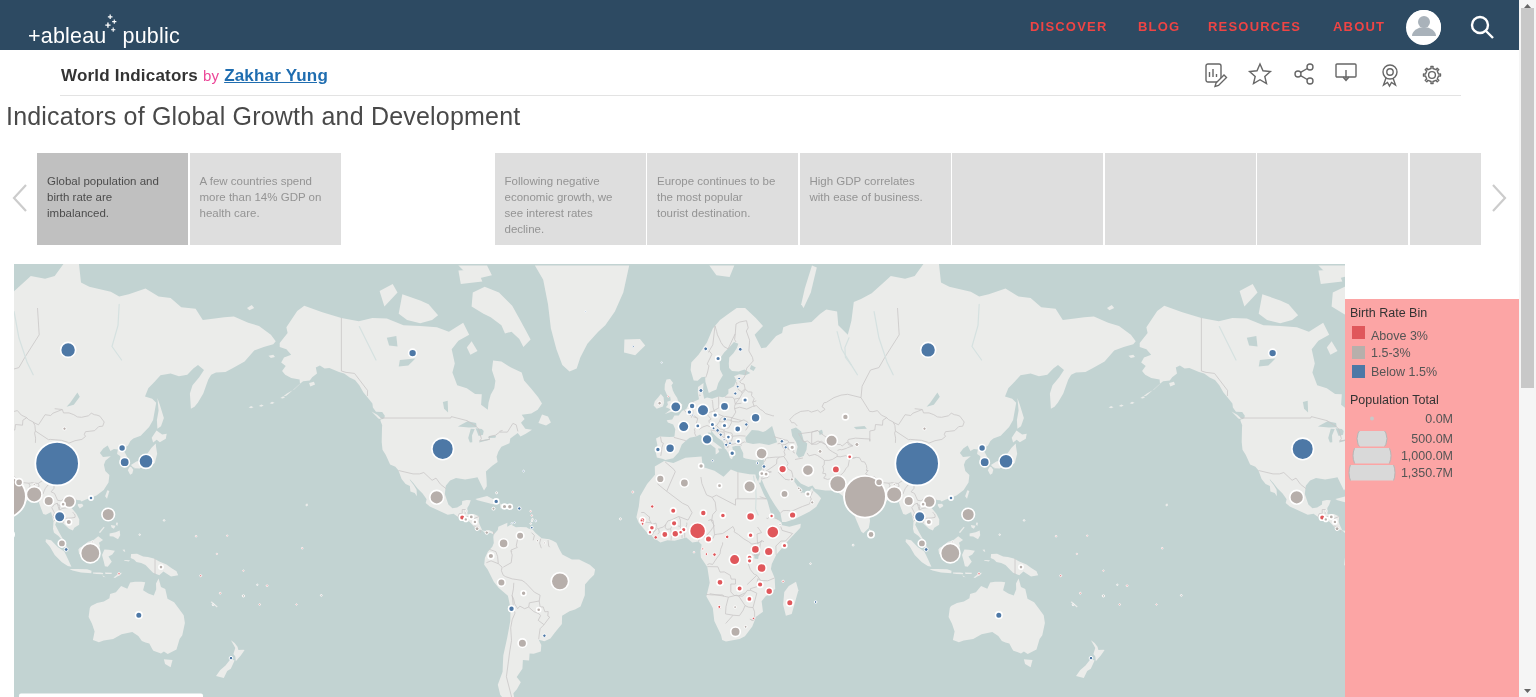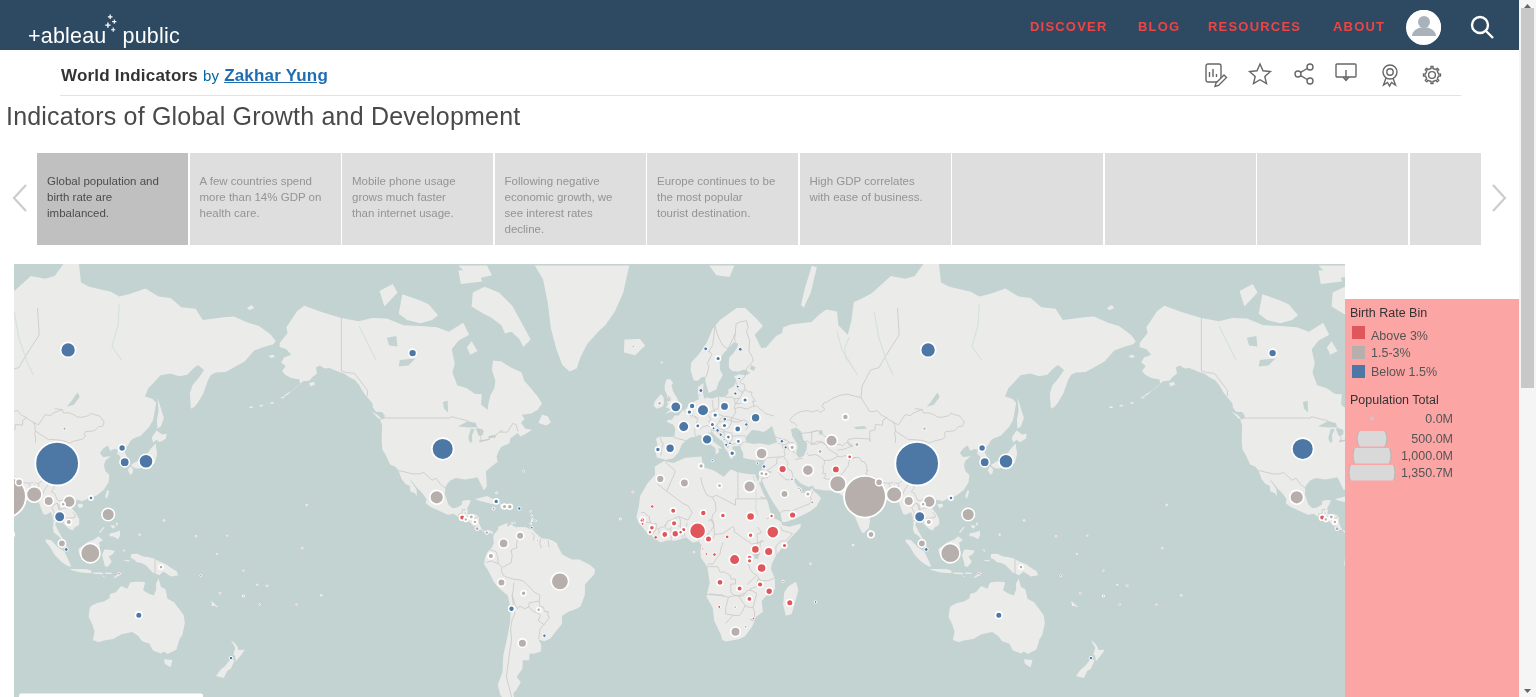--- a/index.html
+++ b/index.html
@@ -3,21 +3,21 @@
 * { margin:0; padding:0; box-sizing:border-box; }
 html,body { width:1536px; height:697px; overflow:hidden; background:#fff;
   font-family:"Liberation Sans", sans-serif; }
 .navbar { position:absolute; left:0; top:0; width:1519px; height:50px; background:#2d4a62; }
 .logo { position:absolute; left:28px; top:16px; color:#fff; font-size:21.5px; letter-spacing:0.2px;margin-top:8px; }
 .navlink { position:absolute; top:19px; color:#ef4444; font-size:13px; font-weight:bold; letter-spacing:1.2px; }
 .avatar { position:absolute; left:1406px; top:10px; width:35px; height:35px; border-radius:50%; background:#fff; }
 .metabar { position:absolute; left:0; top:50px; width:1519px; height:46px; background:#fff; }
 .metaline { position:absolute; left:60px; top:95px; width:1401px; border-top:1px solid #e3e3e3; }
 .wtitle { position:absolute; left:61px; top:66px; font-size:17px; font-weight:bold; color:#333; letter-spacing:0.2px; }
-.by { color:#0369a1; font-weight:normal; font-size:15px; }
+.by { color:#ec4899; font-weight:normal; font-size:15px; }
 .author { color:#1f6db0; text-decoration:underline; }
 .title { position:absolute; left:6px; top:102px; font-size:25px; color:#494949; letter-spacing:0.2px; }
 .tabswrap { position:absolute; left:37px; top:153px; width:1444px; height:92px; overflow:hidden; }
 .tab { position:absolute; top:0; width:151px; height:92px; background:#dedede; color:#949494;
   font-size:11.5px; line-height:16px; padding:20px 8px 9px 10px; }
 .tab.sel { background:#c0c0c0; color:#4c4c4c; }
 .chev { position:absolute; top:183px; width:22px; height:30px; }
 .legend { position:absolute; left:1345px; top:264px; width:174px; height:433px; background:#fca5a5;margin-top:35px; }
 .ltitle { position:absolute; font-size:12.5px; color:#333; }
 .litem { position:absolute; font-size:12.5px; color:#555; }
@@ -78,21 +78,20 @@
     </g>
   <g transform="translate(222,3)" stroke-linejoin="round">
       <circle cx="10" cy="12" r="3.4"></circle>
       <path d="M9.1,5.5 L8.9,3.5 L11.1,3.5 L10.9,5.5 L14.0,6.7 L15.2,5.2 L16.8,6.8 L15.3,8.0 L16.5,11.1 L18.5,10.9 L18.5,13.1 L16.5,12.9 L15.3,16.0 L16.8,17.2 L15.2,18.8 L14.0,17.3 L10.9,18.5 L11.1,20.5 L8.9,20.5 L9.1,18.5 L6.0,17.3 L4.8,18.8 L3.2,17.2 L4.7,16.0 L3.5,12.9 L1.5,13.1 L1.5,10.9 L3.5,11.1 L4.7,8.0 L3.2,6.8 L4.8,5.2 L6.0,6.7Z" fill="none"></path>
     </g>
 </svg>
 <div class="title">Indicators of Global Growth and Development</div>
 <div class="tabswrap">
     <div class="tab sel" style="left:0.0px">Global population and<br>birth rate are<br>imbalanced.</div>
     <div class="tab" style="left:152.5px">A few countries spend<br>more than 14% GDP on<br>health care.</div>
-    <div class="tab" style="left:305.0px">Mobile phone usage<br>grows much faster<br>than internet usage.</div>
     <div class="tab" style="left:610.0px">Europe continues to be<br>the most popular<br>tourist destination.</div>
     <div class="tab" style="left:457.5px">Following negative<br>economic growth, we<br>see interest rates<br>decline.</div>
     <div class="tab" style="left:762.5px">High GDP correlates<br>with ease of business.</div>
     <div class="tab" style="left:915.0px"></div>
     <div class="tab" style="left:1067.5px"></div>
     <div class="tab" style="left:1220.0px"></div>
     <div class="tab" style="left:1372.5px"></div>
   </div>
 <svg class="chev" style="left:10px">
     <path d="M16,2 L4,15 L16,28" stroke="#ccc" stroke-width="2.2" fill="none"></path>

